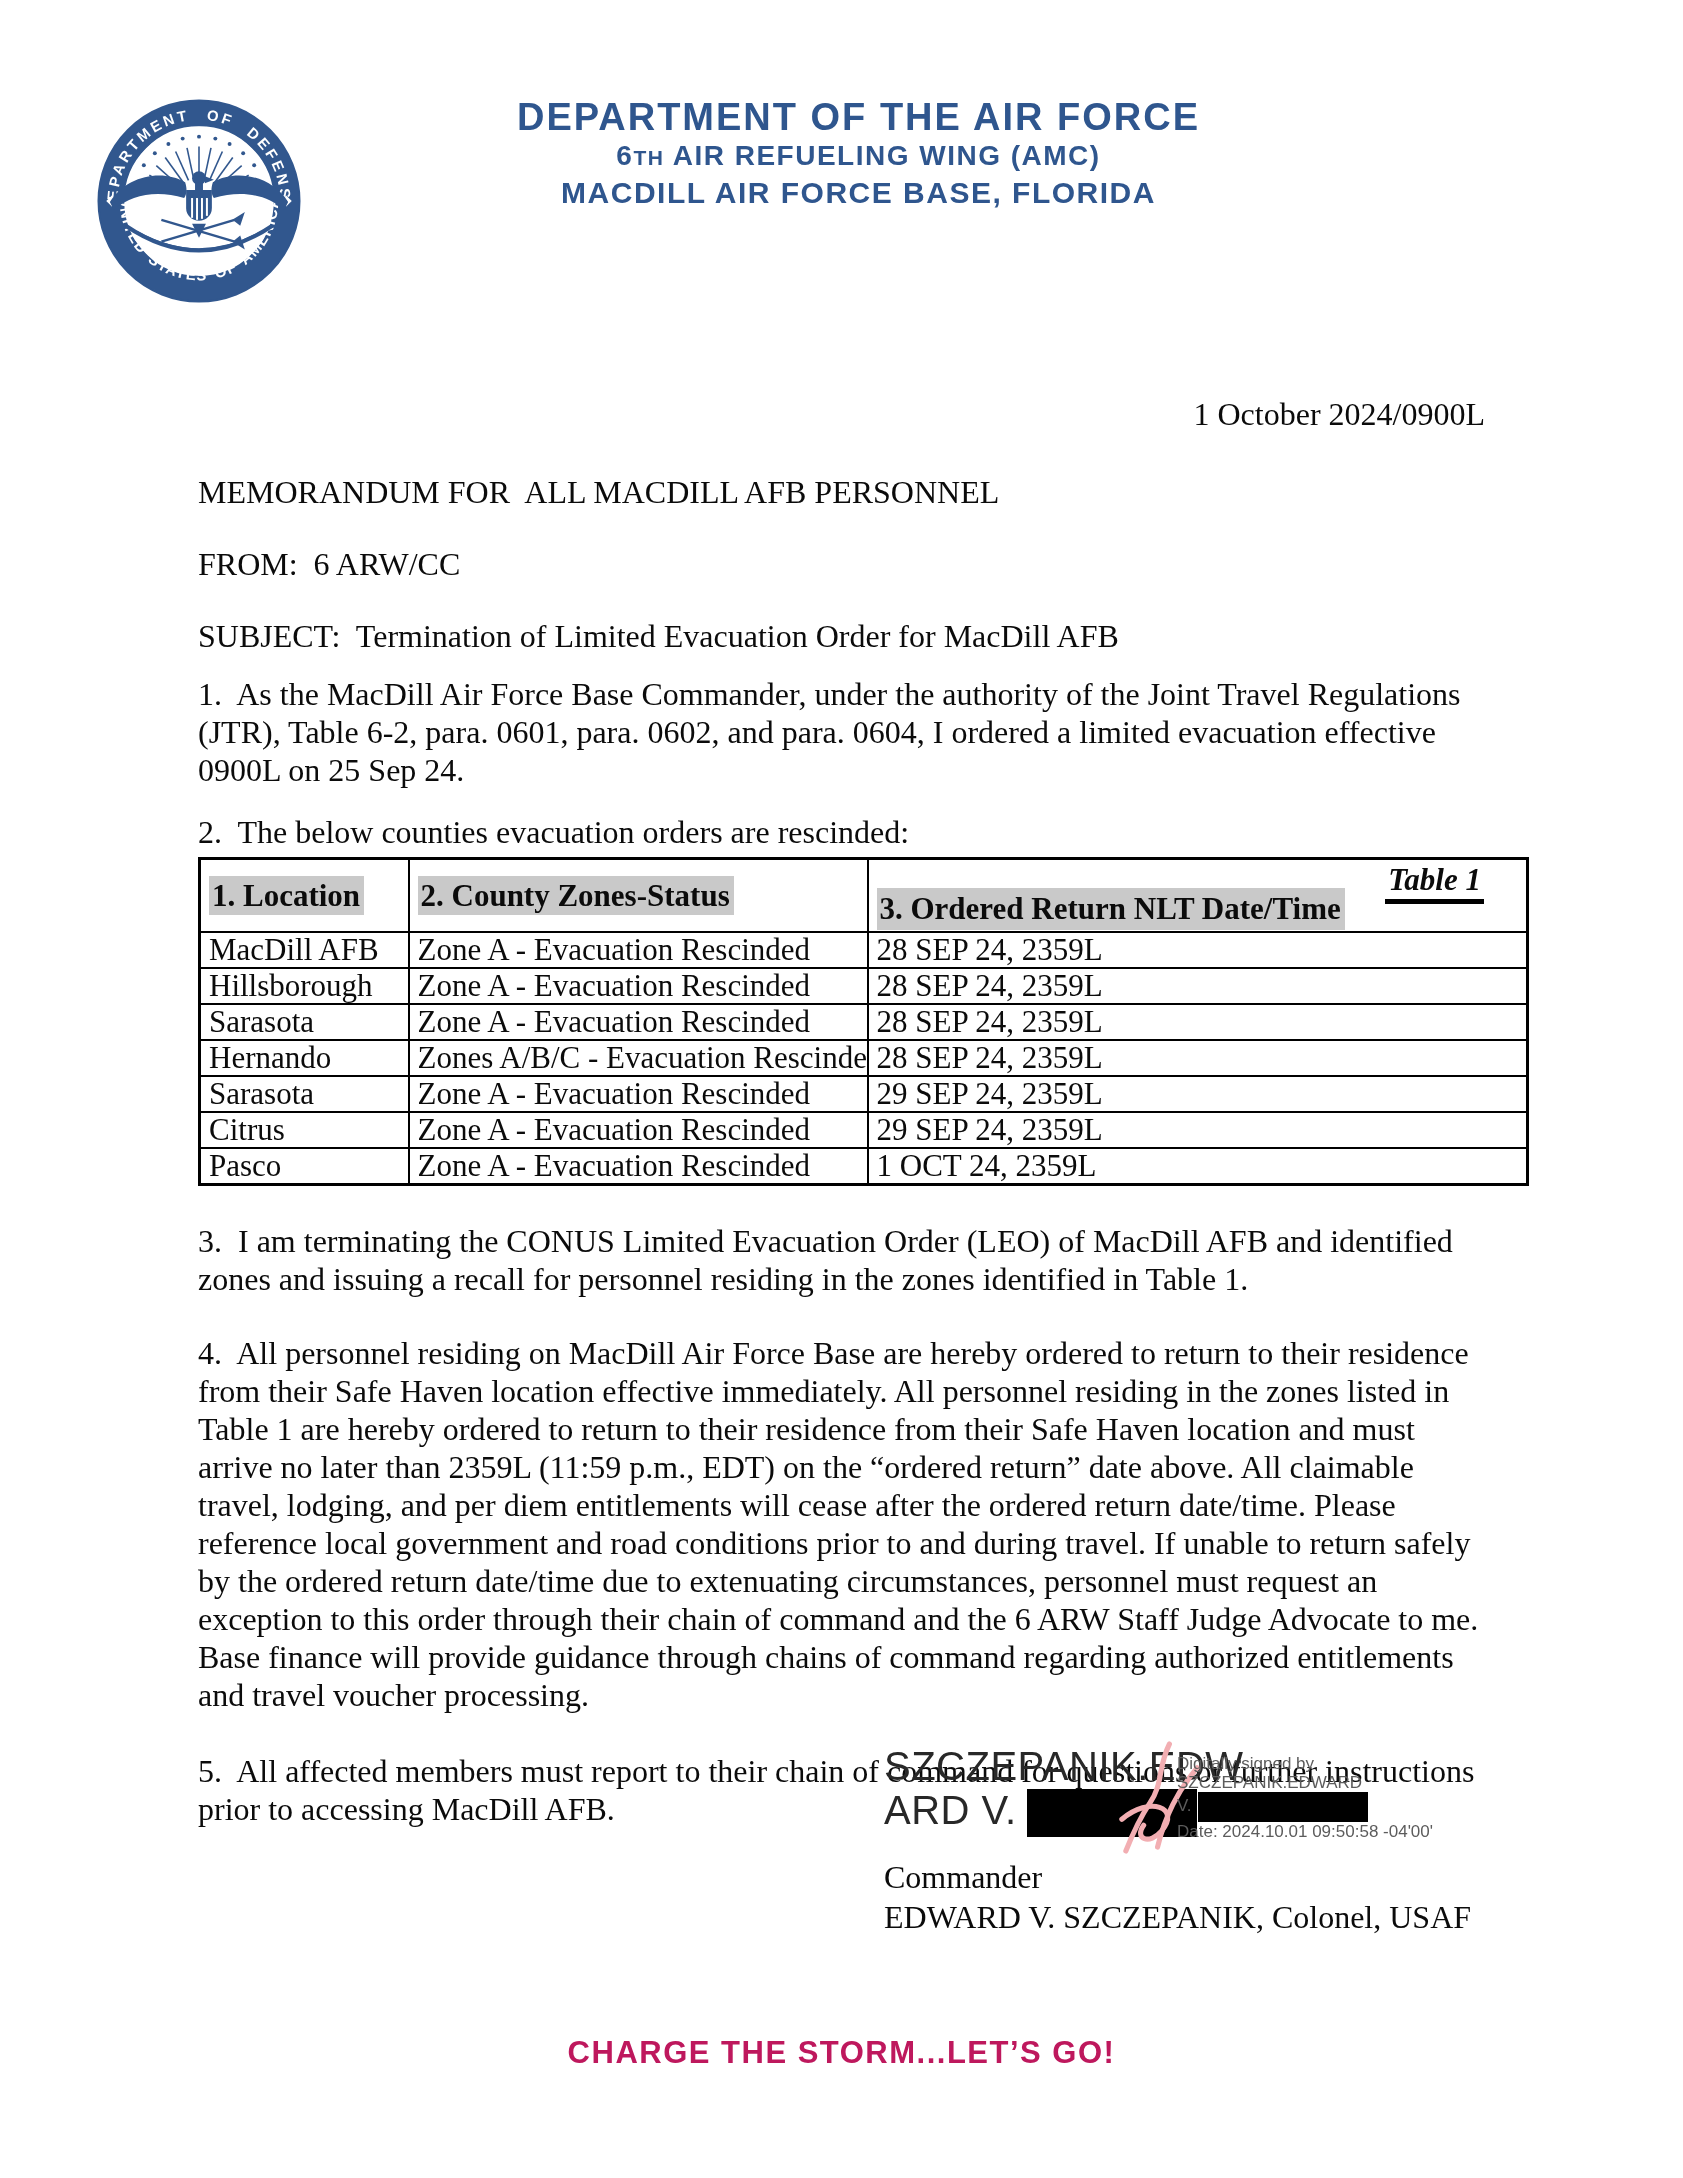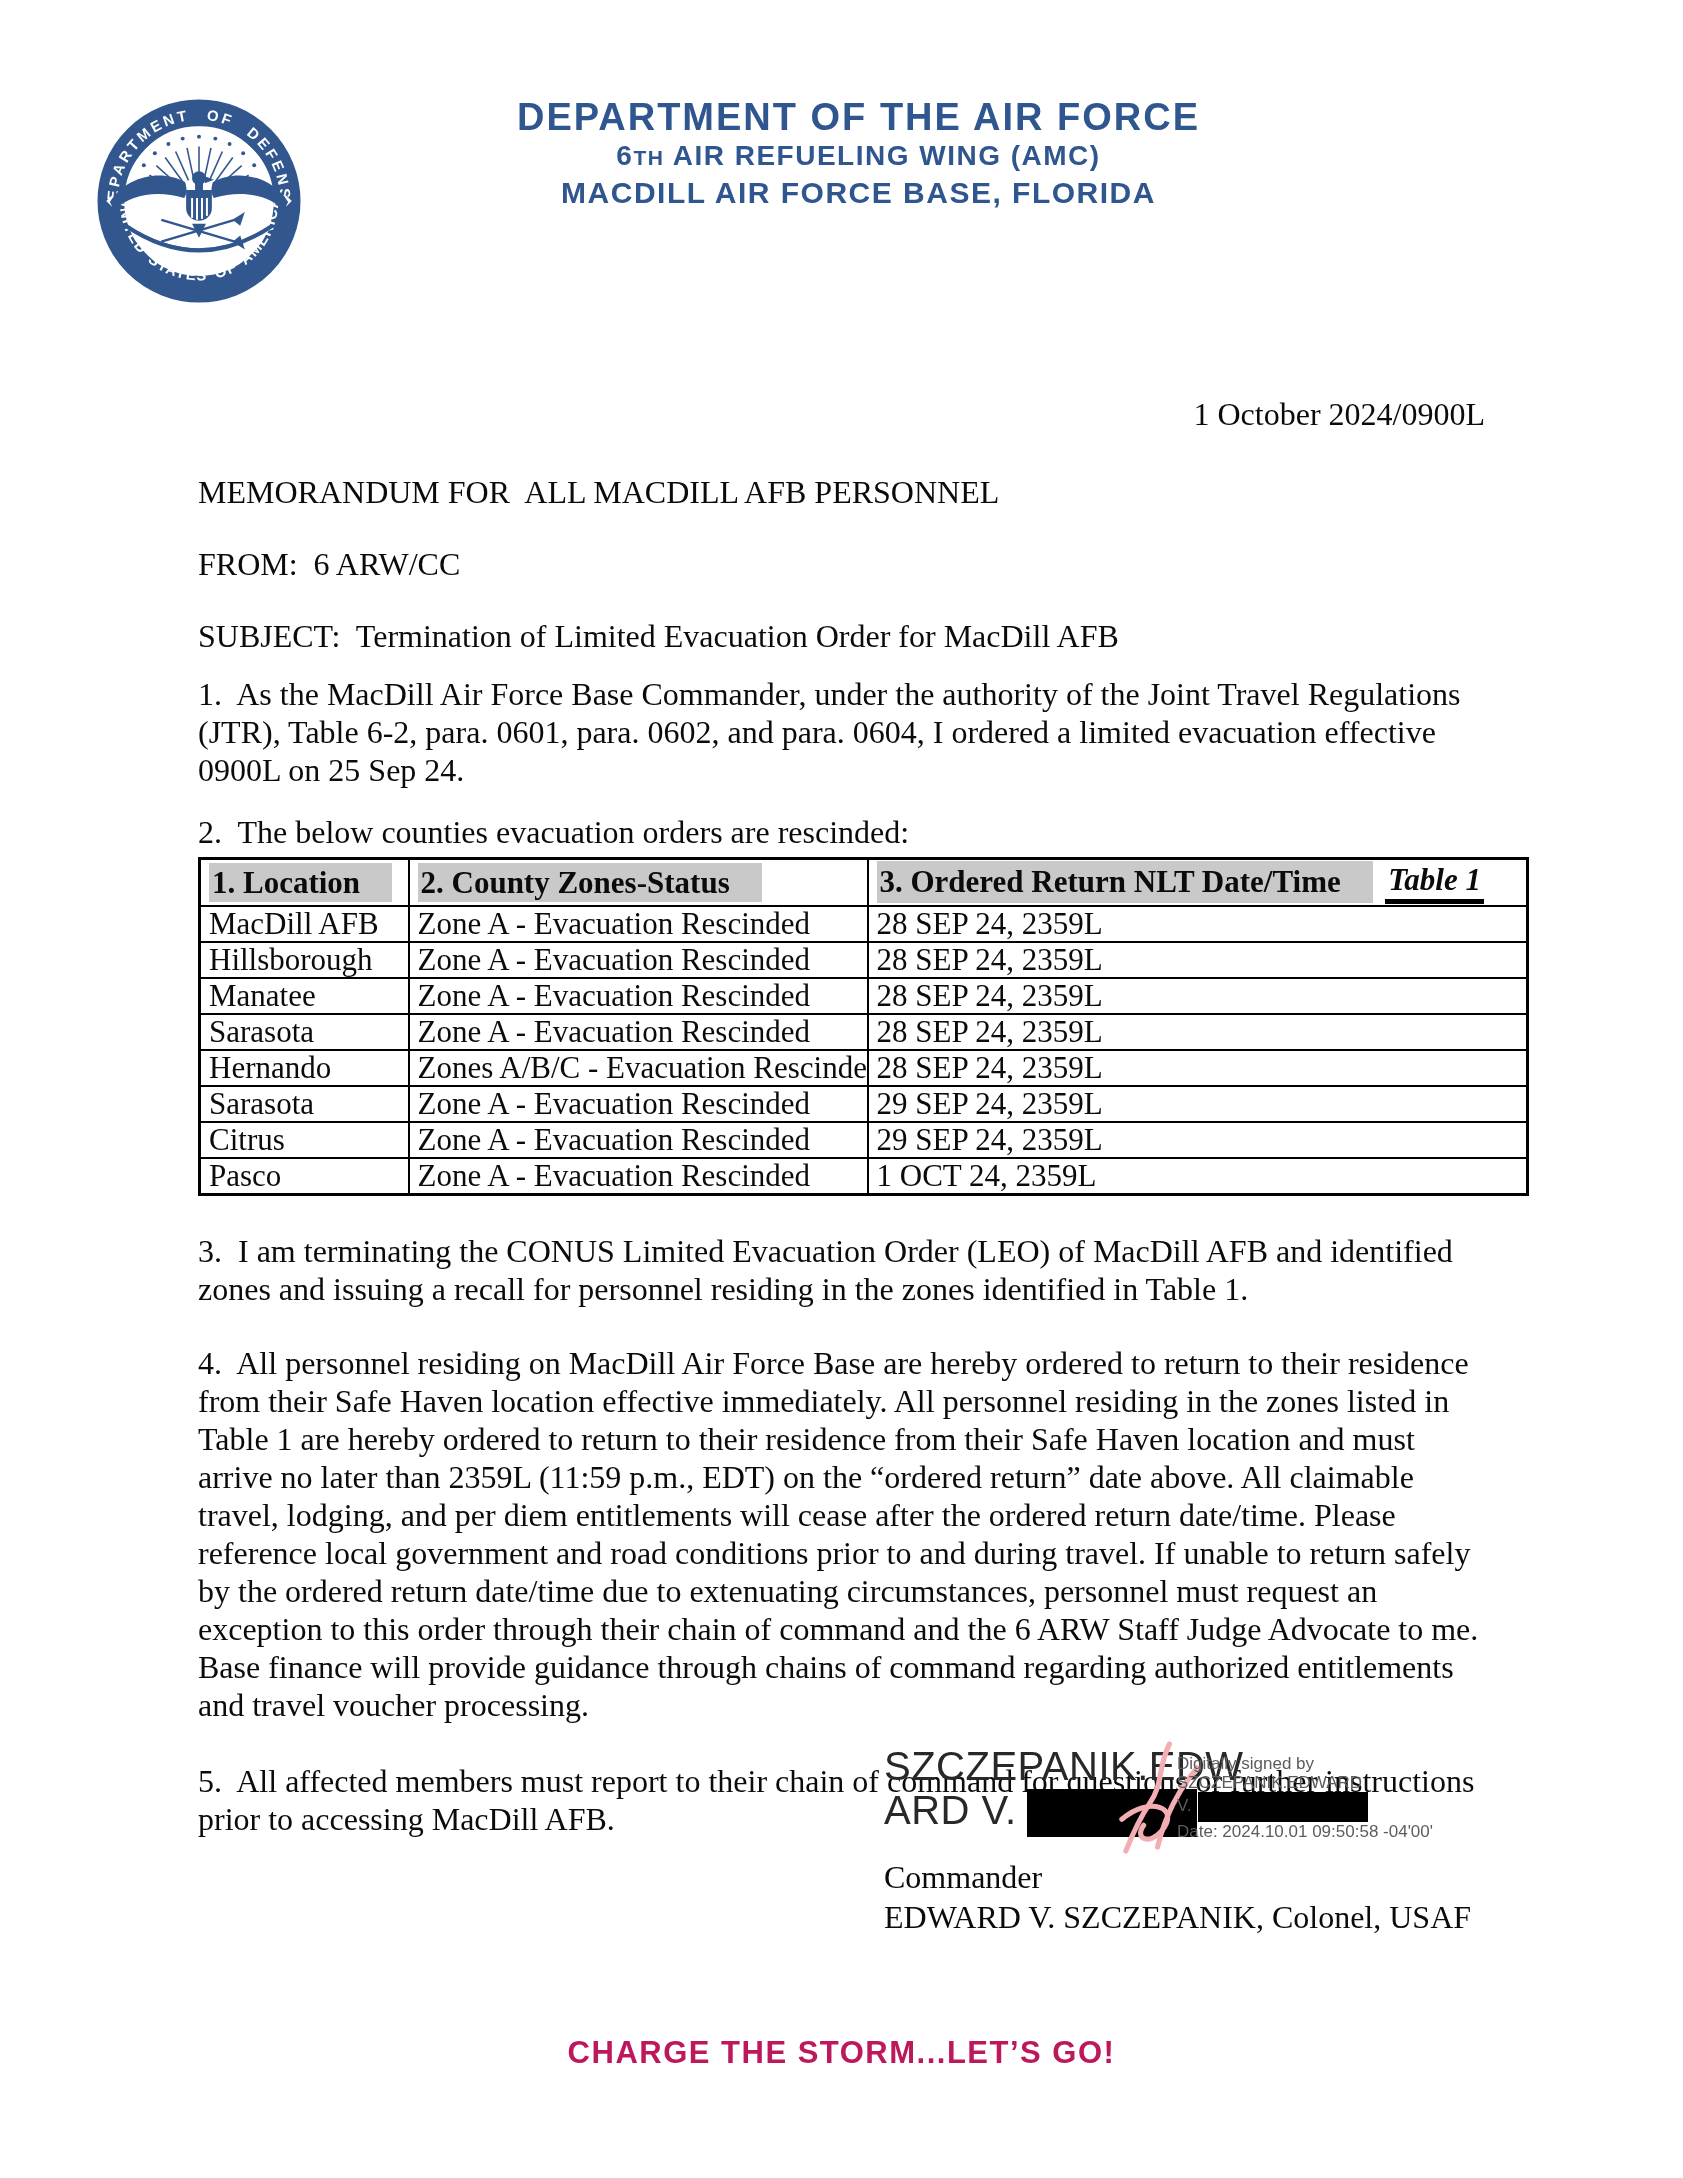--- a/index.html
+++ b/index.html
@@ -27,21 +27,21 @@
   .p3{margin-bottom:36px;}
   .p4{margin-bottom:38px;}
 
   
   table.evac{border-collapse:collapse;width:1329px;border:3px solid #000;margin-bottom:36px;
              table-layout:fixed;}
   table.evac th,table.evac td{border:2px solid #000;padding:1px 8px;text-align:left;
              font-size:31px;font-weight:normal;overflow:hidden;white-space:nowrap;}
   table.evac th{height:42px;font-weight:bold;vertical-align:middle;}
   table.evac td{height:31px;line-height:32px;}
-  .hl{background:#c9c9c9;padding:2px 32px 2px 3px;}
+  .hl{background:#c9c9c9;padding:2px 4px 2px 3px;margin-top:27px;}
   .th-flex{display:flex;justify-content:space-between;align-items:flex-start;}
   .tbl-caption{font-style:italic;font-weight:bold;border-bottom:5px solid #000;
                margin-right:34px;padding:0 3px 0 3px;white-space:nowrap;font-family:Liberation Serif, serif;}
 
   
   .sig{position:absolute;left:884px;top:1744px;width:653px;height:119px;
        font-family:"Liberation Sans",sans-serif;}
   .sig-big{font-size:40px;line-height:44px;color:#282828;letter-spacing:0.5px;white-space:nowrap;}
   .redact-big{display:inline-block;width:170px;height:48px;background:#000;
               vertical-align:-13px;margin-left:10px;}
@@ -171,25 +171,20 @@
         <td>MacDill AFB</td>
         <td>Zone A - Evacuation Rescinded</td>
         <td>28 SEP 24, 2359L</td>
       </tr>
       <tr>
         <td>Hillsborough</td>
         <td>Zone A - Evacuation Rescinded</td>
         <td>28 SEP 24, 2359L</td>
       </tr>
       <tr>
-        <td>Manatee</td>
-        <td>Zone A - Evacuation Rescinded</td>
-        <td>28 SEP 24, 2359L</td>
-      </tr>
-      <tr>
         <td>Sarasota</td>
         <td>Zone A - Evacuation Rescinded</td>
         <td>28 SEP 24, 2359L</td>
       </tr>
       <tr>
         <td>Hernando</td>
         <td>Zones A/B/C - Evacuation Rescinded</td>
         <td>28 SEP 24, 2359L</td>
       </tr>
       <tr>

